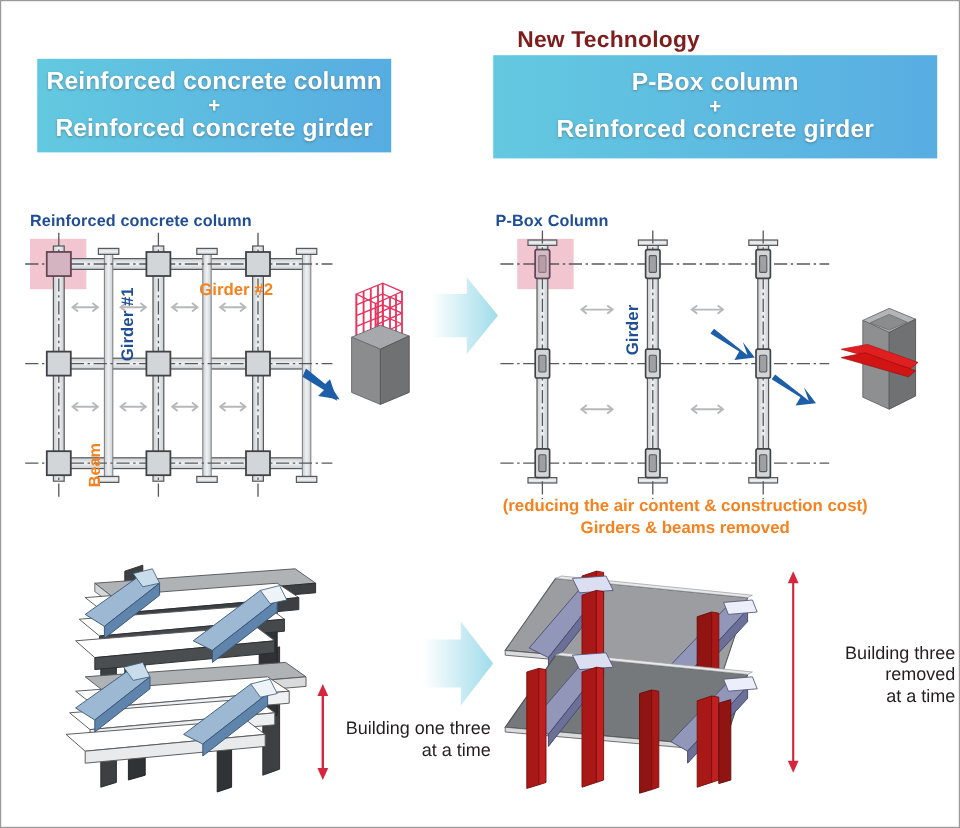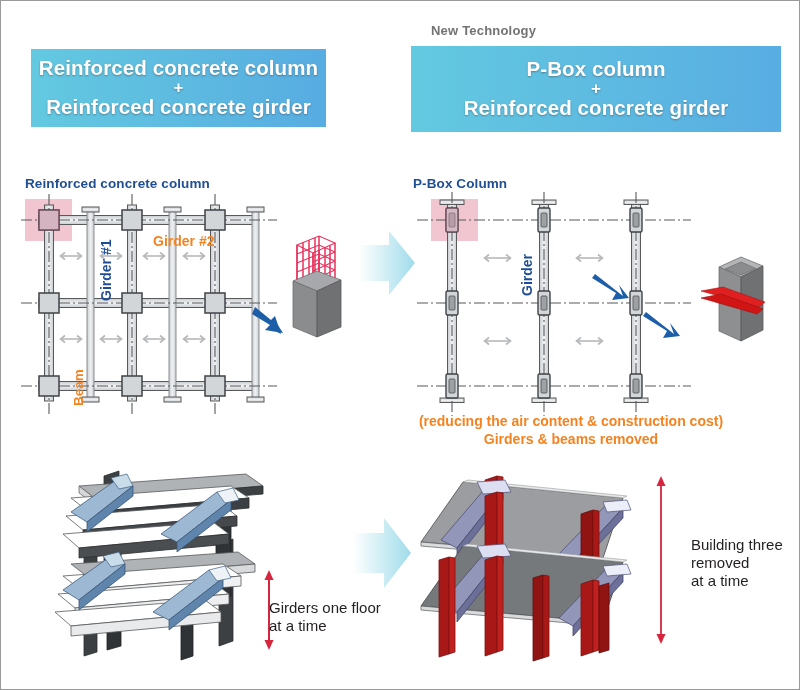--- a/index.html
+++ b/index.html
@@ -13,48 +13,48 @@
     line-height:1.12;letter-spacing:.1px;
     text-shadow:0 1px 2px rgba(60,60,60,.45);
     display:flex;flex-direction:column;align-items:center;justify-content:center;
   }
   #banner-left{left:30px;top:48px;width:295px;height:78px;
     background:linear-gradient(90deg,#63c9e0 0%,#57ace1 100%);font-size:20.5px;}
   #banner-right{left:410px;top:45px;width:370px;height:86px;
     background:linear-gradient(90deg,#63c9e0 0%,#58ade2 100%);font-size:20.5px;}
   .banner .plus{font-size:17px;line-height:.95;margin:0px 0;}
   #newtech{
-    position:absolute;left:430px;top:22px;font-size:13px;font-weight:bold;
-    color:#737373;
+    position:absolute;left:430px;top:22px;font-size:19px;font-weight:bold;
+    color:#7f1d1d;
     text-shadow:
       -1.6px -1.6px 0 #fff, 1.6px -1.6px 0 #fff, -1.6px 1.6px 0 #fff, 1.6px 1.6px 0 #fff,
       -1.6px 0 0 #fff, 1.6px 0 0 #fff, 0 -1.6px 0 #fff, 0 1.6px 0 #fff;
     letter-spacing:.2px;
   }
 
   
   .sec-label{position:absolute;font-size:13.5px;font-weight:bold;color:#1f4e96;letter-spacing:.1px;}
   #lbl-rc-col{left:24px;top:175px;}
   #lbl-pbox-col{left:412px;top:175px;}
 
   
   .tag{position:absolute;font-weight:bold;white-space:nowrap;}
   .tag-orange{color:#f5821f;}
   .tag-blue{color:#1f4e96;}
-  #tag-girder2{left:152px;top:232px;font-size:14px;}
+  #tag-girder2{left:165px;top:232px;font-size:14px;}
   #tag-girder1{left:97px;top:300px;font-size:14px;transform:rotate(-90deg);transform-origin:left top;}
   #tag-beam{left:70px;top:405px;font-size:13.5px;transform:rotate(-90deg);transform-origin:left top;}
   #tag-girder-r{left:518px;top:295px;font-size:14px;transform:rotate(-90deg);transform-origin:left top;}
 
   
   #caption{position:absolute;left:400px;top:412px;width:340px;text-align:center;
     color:#f5821f;font-weight:bold;font-size:14px;line-height:1.25;}
 
   
-  .dimcap{position:absolute;color:#231f20;font-size:15px;text-align:left;line-height:1.2;font-weight:500;}
+  .dimcap{position:absolute;color:#231f20;font-size:15px;text-align:right;line-height:1.2;font-weight:500;}
   #dimcap-left{left:268px;top:598px;width:140px;}
   #dimcap-right{left:690px;top:535px;width:105px;}
 
   svg{display:block;}
 </style>
 </head>
 <body>
 
 <div id="canvas">
 
@@ -378,21 +378,21 @@
     </g>
 
     <g>
       <line x1="228" y1="122" x2="228" y2="186" stroke="#d6253c" stroke-width="2"></line>
       <polygon points="228,114 223.5,124 232.5,124" fill="#d6253c"></polygon>
       <polygon points="228,194 223.5,184 232.5,184" fill="#d6253c"></polygon>
     </g>
   </svg>
 
   <div id="dimcap-left" class="dimcap">
-    <div>Girders one floor</div>
+    <div>Building one three</div>
     <div>at a time</div>
   </div>
 
   <svg class="abs" style="left:352px;top:515px;" width="60" height="76" viewBox="0 0 60 76">
     <defs>
       <linearGradient id="cyanB" x1="0" y1="0" x2="1" y2="0">
         <stop offset="0%" stop-color="#ffffff"></stop>
           <stop offset="100%" stop-color="#9fdcea"></stop>
       </linearGradient>
     </defs>

